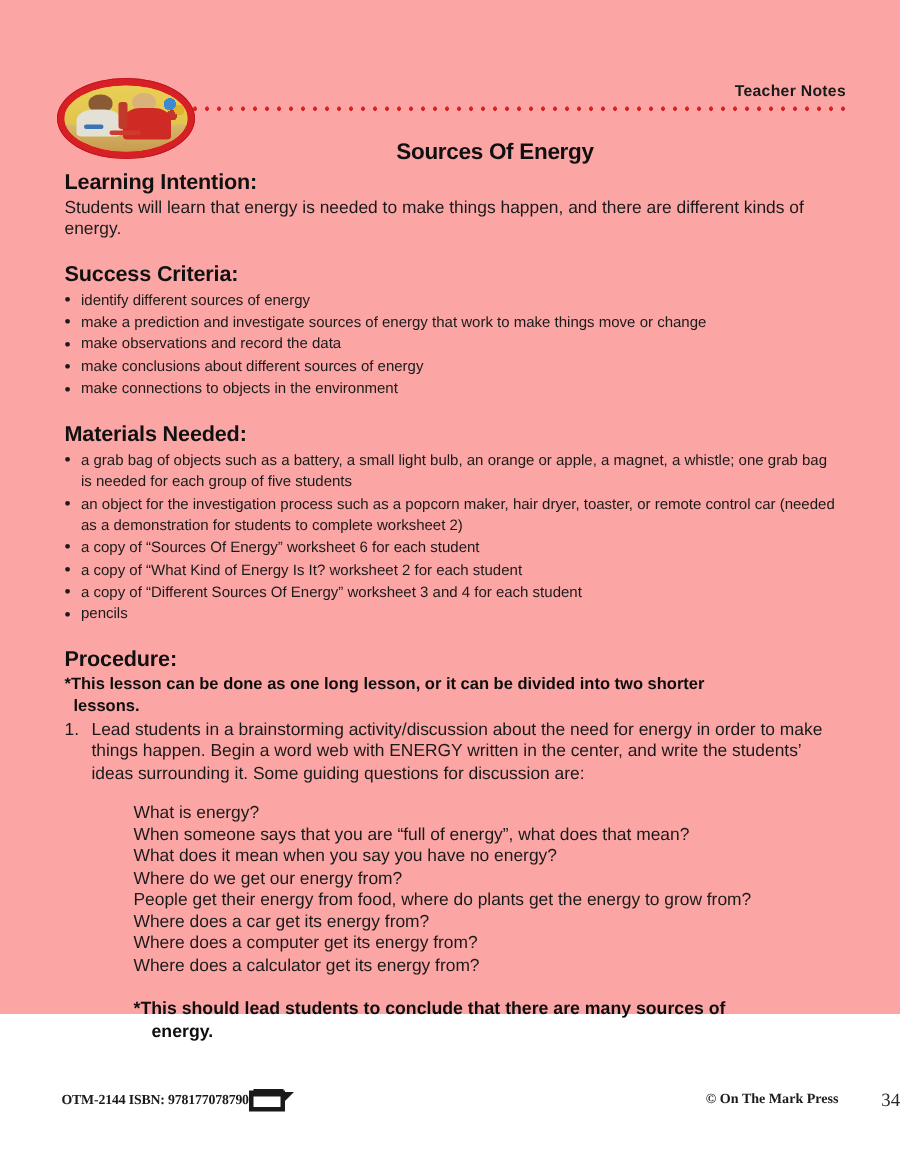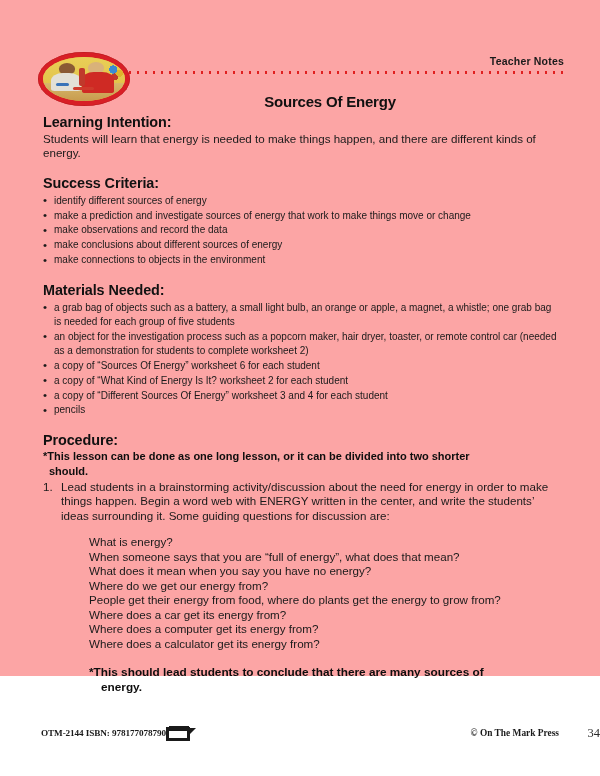--- a/index.html
+++ b/index.html
@@ -352,21 +352,21 @@
       <li>a copy of “Different Sources Of Energy” worksheet 3 and 4 for each student</li>
       <li>pencils</li>
     </ul>
 
     <div class="gap-md"></div>
 
     <h2 class="section">Procedure:</h2>
 
     <p class="proc-note">
       <span>*This lesson can be done as one long lesson, or it can be divided into two shorter</span>
-      <span class="cont">should.</span>
+      <span class="cont">lessons.</span>
     </p>
 
     <ol class="steps">
       <li>Lead students in a brainstorming activity/discussion about the need for energy in order to make things happen.  Begin a word web with ENERGY written in the center, and write the students’ ideas surrounding it.  Some guiding questions for discussion are:</li>
     </ol>
 
     <div class="qblock">
       <p>What is energy?</p>
       <p>When someone says that you are “full of energy”, what does that mean?</p>
       <p>What does it mean when you say you have no energy?</p>

